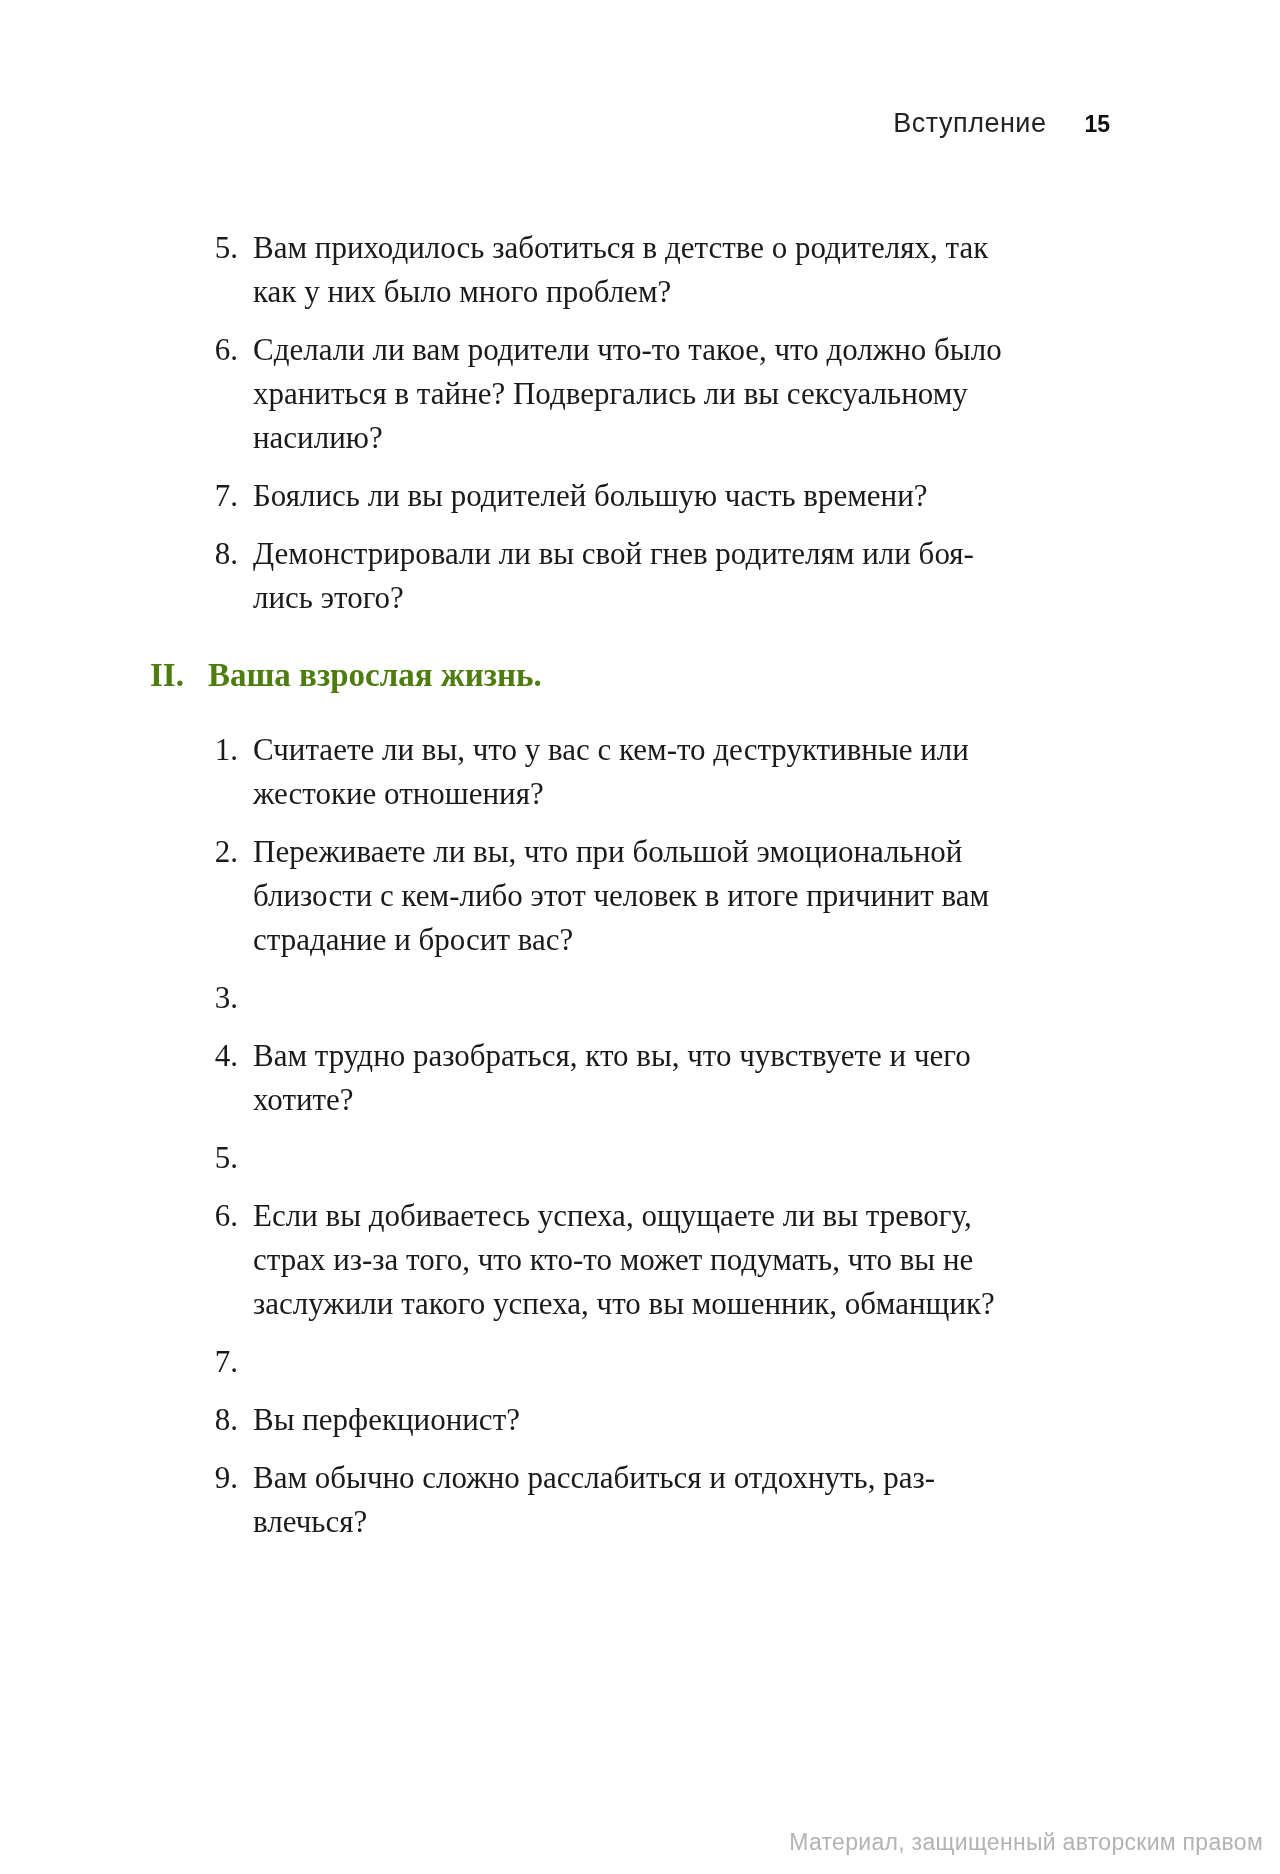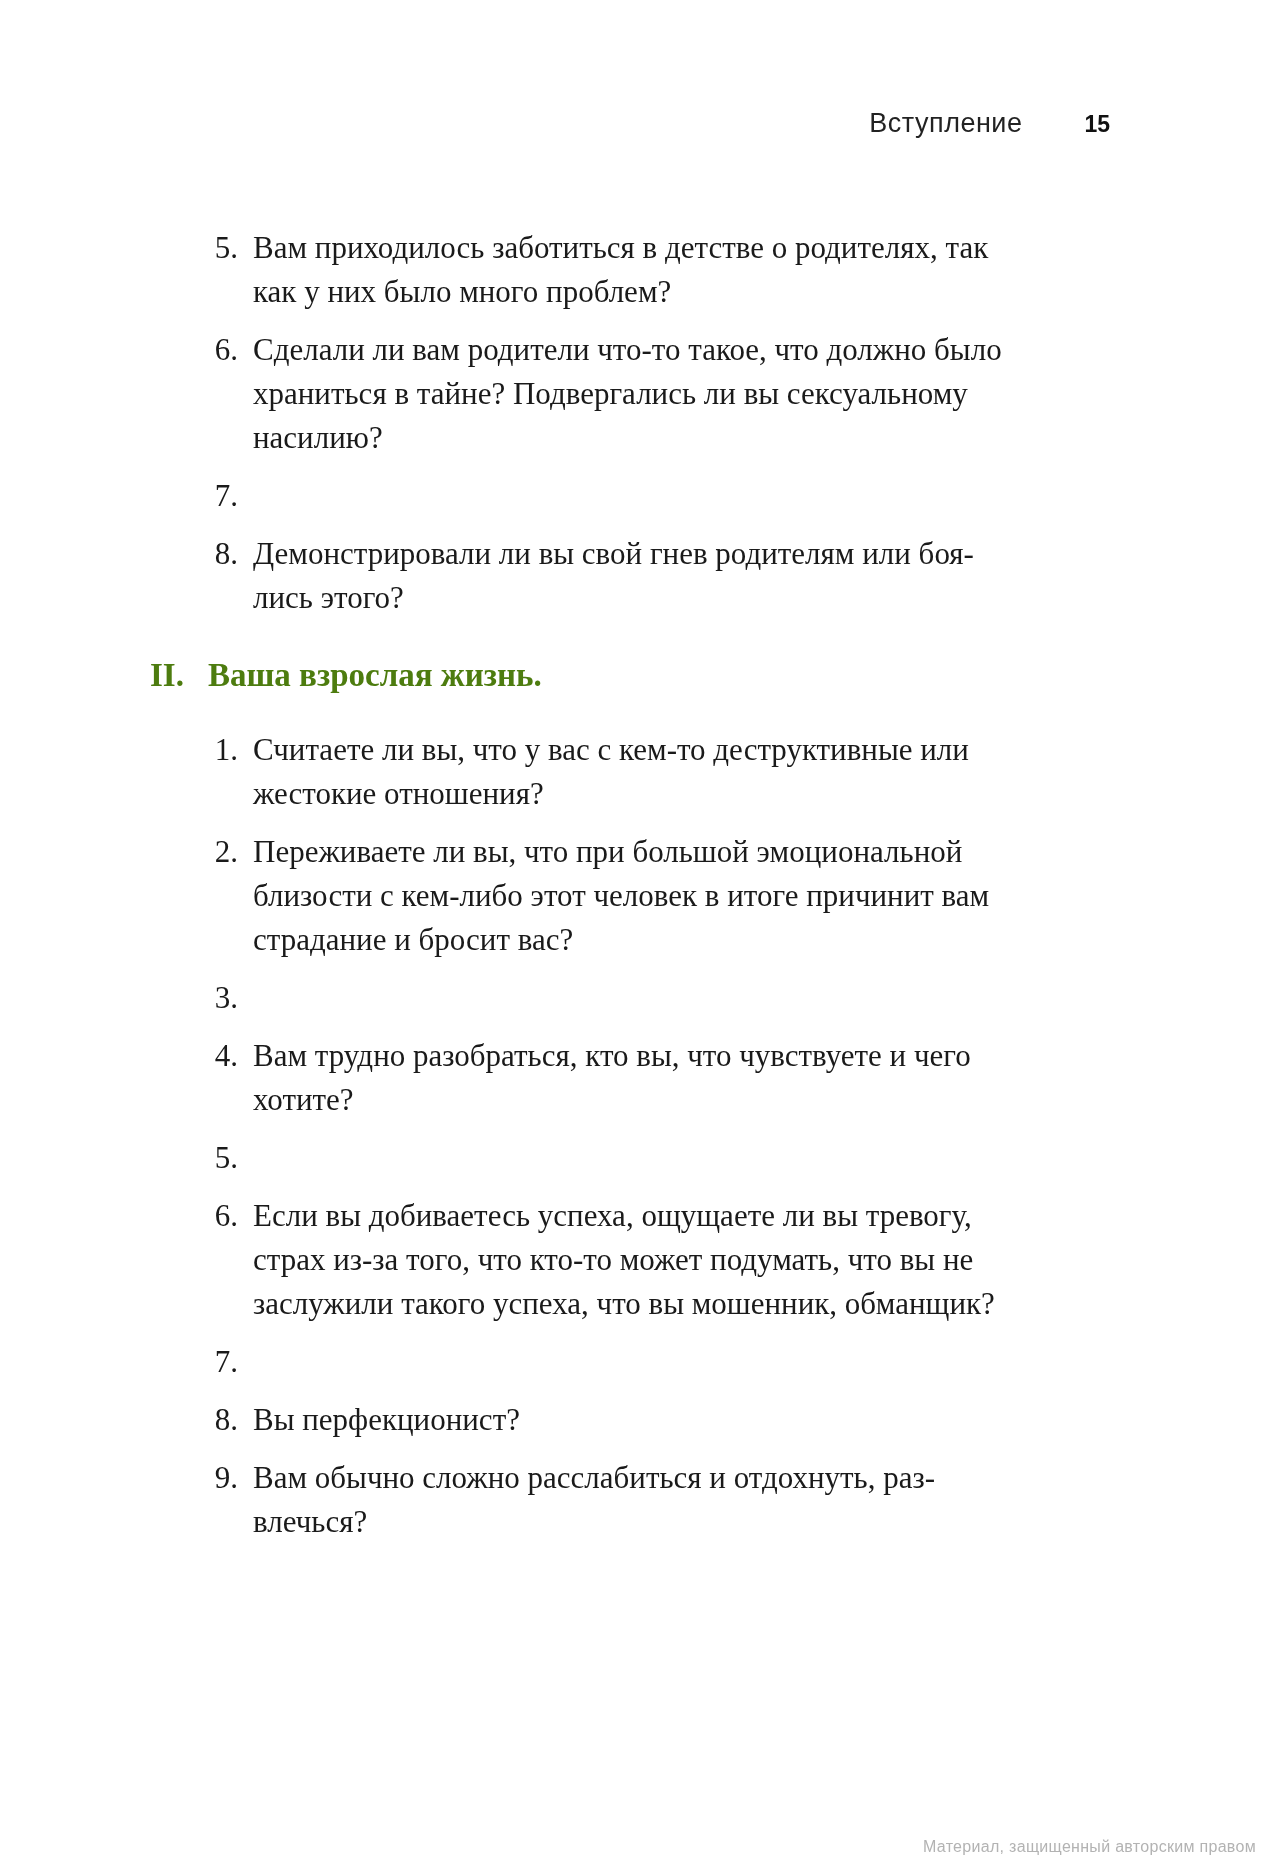--- a/index.html
+++ b/index.html
@@ -15,21 +15,21 @@
   }
   
   .running-head {
     position: absolute;
     top: 108px;
     left: 0;
     right: 170px;
     display: flex;
     justify-content: flex-end;
     align-items: baseline;
-    gap: 62px;
+    gap: 38px;
     font-family: "Liberation Sans", "DejaVu Sans", sans-serif;
   }
   .running-head .chapter {
     font-size: 27px;
     font-weight: 400;
     color: #222222;
     letter-spacing: 0.5px;
   }
   .running-head .pagenum {
     font-size: 23px;
@@ -63,24 +63,24 @@
     margin: 32px 0 30px 0;
     font-size: 33px;
     line-height: 46px;
     font-weight: 700;
     color: #4d7c0f;
   }
   .section-heading .numeral { margin-right: 24px; }
   
   .copyright {
     position: absolute;
-    right: 24px;
+    right: 17px;
     bottom: 18px;
     font-family: "Liberation Sans", "DejaVu Sans", sans-serif;
-    font-size: 16px;
+    font-size: 23px;
     color: #b3b3b3;
     letter-spacing: 0.3px;
     margin-left: 9px;
   }
 </style>
 </head>
 <body>
 
 <div class="page">
 
@@ -98,20 +98,21 @@
 как у них было много проблем?</span>
       </div>
       <div class="li">
         <span class="num">6.</span>
         <span class="txt">Сделали ли вам родители что-то такое, что должно было
 храниться в тайне? Подвергались ли вы сексуальному
 насилию?</span>
       </div>
       <div class="li">
         <span class="num">7.</span>
+        <span class="txt">Боялись ли вы родителей большую часть времени?</span>
       </div>
       <div class="li">
         <span class="num">8.</span>
         <span class="txt">Демонстрировали ли вы свой гнев родителям или боя-
 лись этого?</span>
       </div>
     </div>
 
     <div class="section-heading">
       <span class="numeral">II.</span><span>Ваша взрослая жизнь.</span>

